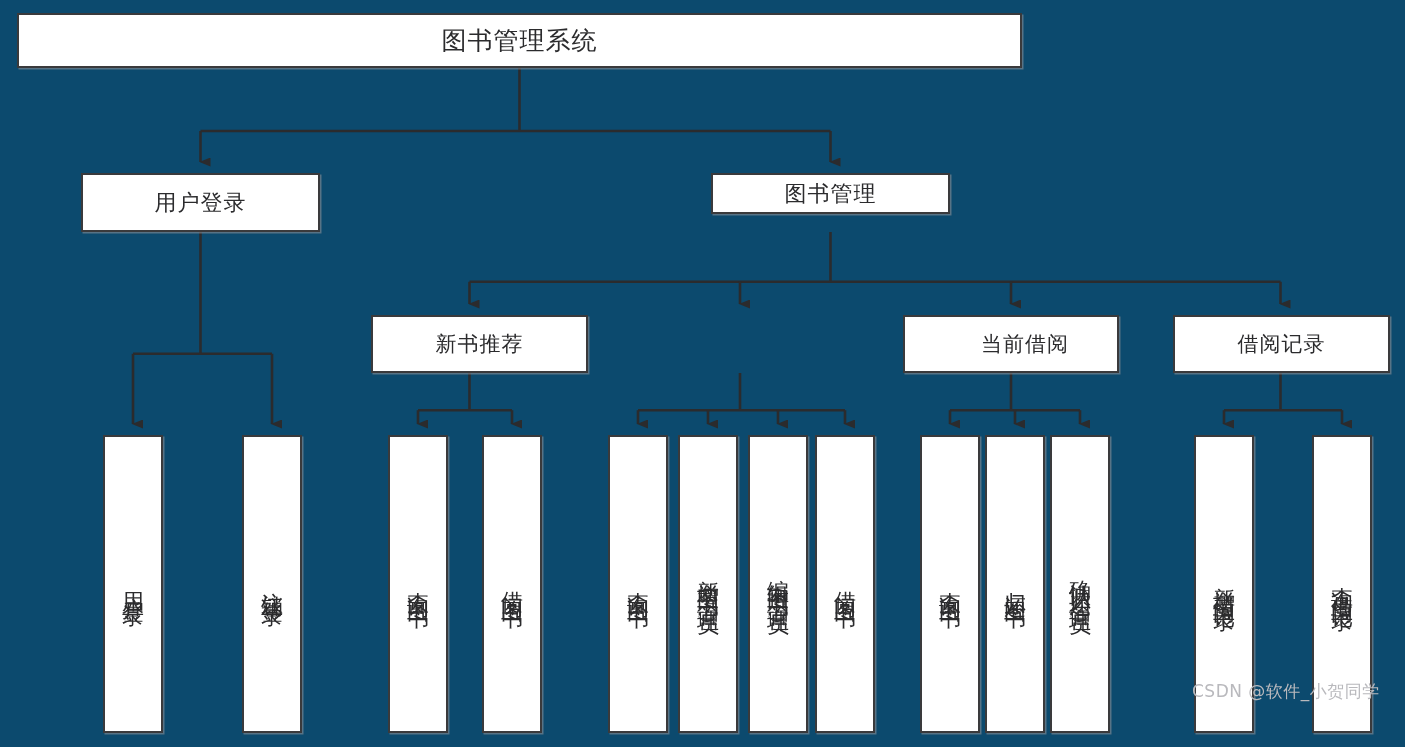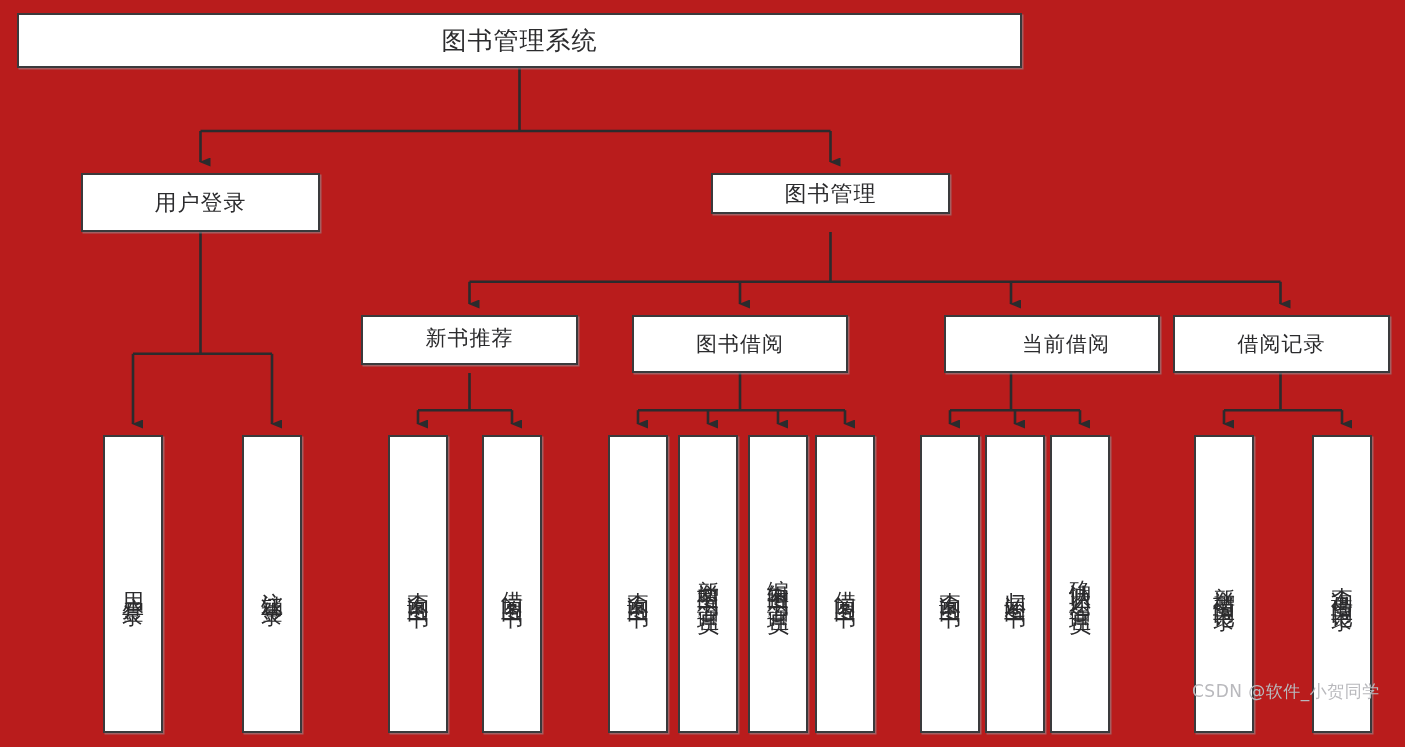--- a/index.html
+++ b/index.html
@@ -7,21 +7,21 @@
     padding: 0;
     background: #ffffff;
   }
   body {
     font-family: "DejaVu Sans", "Liberation Sans", sans-serif;
   }
   #canvas {
     position: relative;
     width: 1405px;
     height: 747px;
-    background: #b91c1c;
+    background: #0c4a6e;
     overflow: hidden;
   }
   svg#wires {
     position: absolute;
     left: 0;
     top: 0;
     width: 1405px;
     height: 747px;
     pointer-events: none;
   }
@@ -109,27 +109,24 @@
     <span class="label">图书管理系统</span>
   </div>
 
   <div class="node lvl1 horizontal" id="n-user-login" style="left: 81px; top: 173px; width: 239px; height: 59px;">
     <span class="label">用户登录</span>
   </div>
   <div class="node lvl1 horizontal" id="n-book-management" style="left: 711px; top: 173px; width: 239px; height: 41px;">
     <span class="label">图书管理</span>
   </div>
 
-  <div class="node lvl2 horizontal" id="n-new-book-recommend" style="left: 361px; top: 315px; width: 217px; height: 50px; font-family: Liberation Mono, monospace;">
+  <div class="node lvl2 horizontal" id="n-new-book-recommend" style="left: 371px; top: 315px; width: 217px; height: 58px;">
     <span class="label">新书推荐</span>
   </div>
-  <div class="node lvl2 horizontal" id="n-book-borrow" style="left: 632px; top: 315px; width: 216px; height: 58px;">
-    <span class="label">图书借阅</span>
-  </div>
-  <div class="node lvl2 horizontal" id="n-current-borrow" style="left: 944px; top: 315px; width: 216px; height: 58px; padding-left: 28px;">
+  <div class="node lvl2 horizontal" id="n-current-borrow" style="left: 903px; top: 315px; width: 216px; height: 58px; padding-left: 28px;">
     <span class="label">当前借阅</span>
   </div>
   <div class="node lvl2 horizontal" id="n-borrow-record" style="left: 1173px; top: 315px; width: 217px; height: 58px;">
     <span class="label">借阅记录</span>
   </div>
 
   <div class="node leaf vertical" id="n-leaf-user-login" style="left: 103px; top: 435px; width: 60px; height: 298px;">
     <span class="label">用户登录</span>
   </div>
   <div class="node leaf vertical" id="n-leaf-user-logout" style="left: 242px; top: 435px; width: 60px; height: 298px;">

